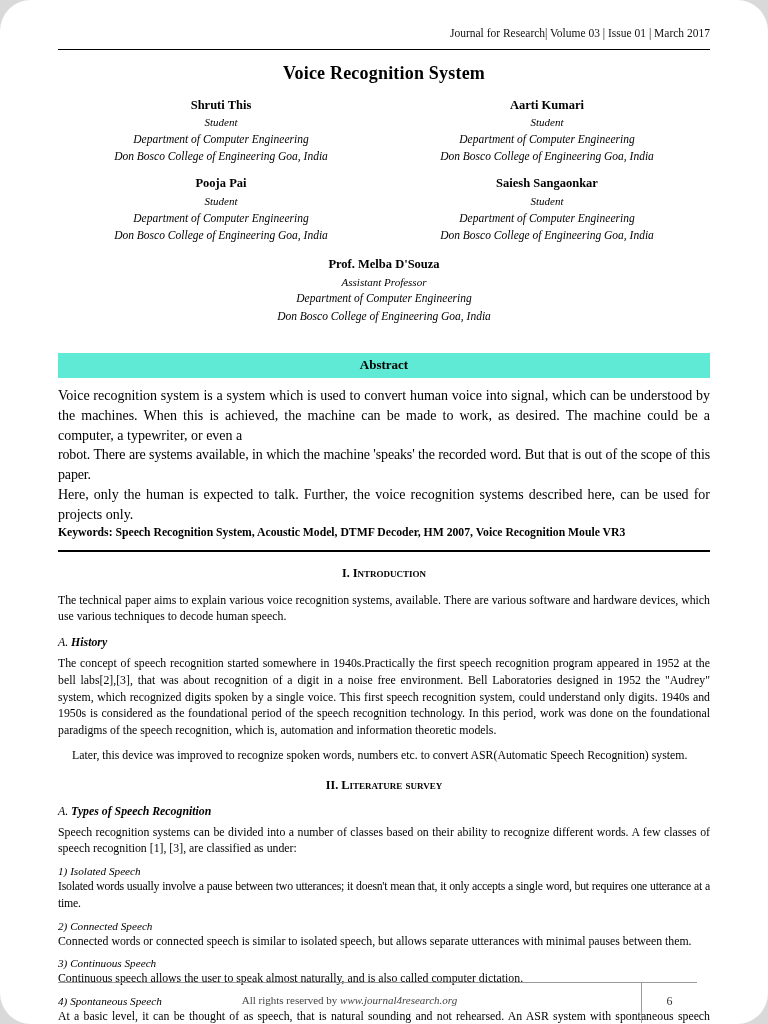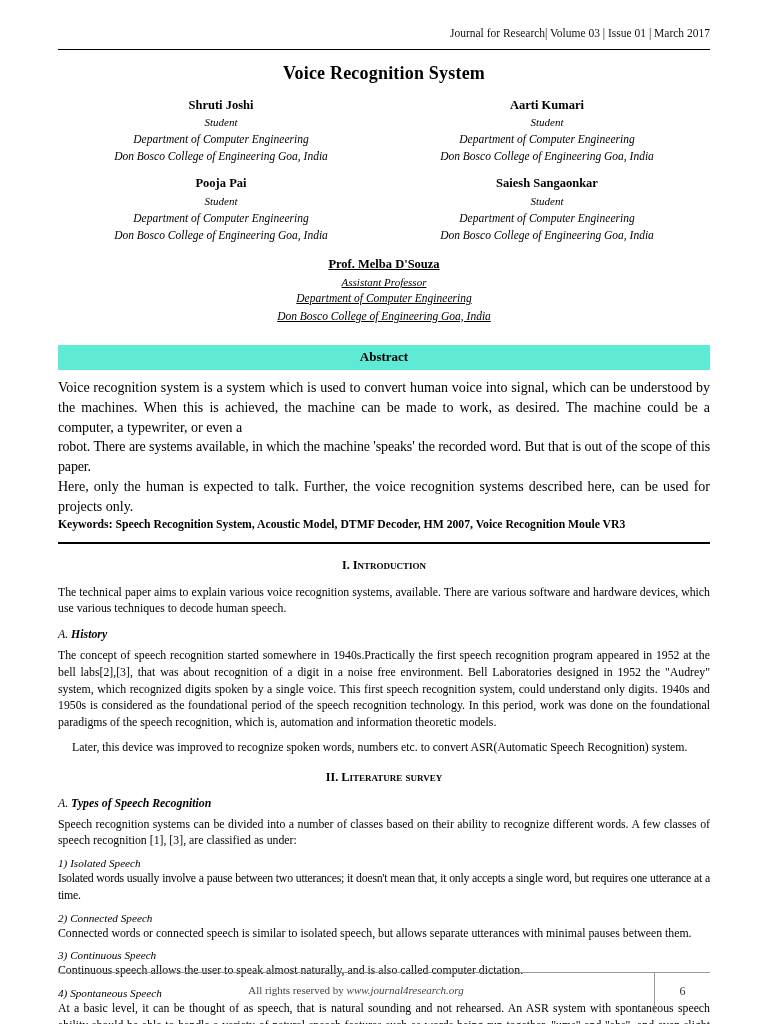--- a/index.html
+++ b/index.html
@@ -12,20 +12,21 @@
   }
   .page {
     position: relative;
     width: 768px;
     height: 1024px;
     background: #ffffff;
     margin: 0 auto;
     box-sizing: border-box;
     padding: 26px 58px 12px 58px;
     overflow: hidden;
+    border-radius: 31px;
   }
   .journal-header {
     text-align: right;
     font-size: 11.5px;
     line-height: 1.35;
     color: #111;
   }
   .header-rule {
     border: 0;
     border-top: 1.6px solid #000;
@@ -60,22 +61,21 @@
     line-height: 1.5;
   }
   .author-dept, .author-college {
     font-style: italic;
     font-size: 11.5px;
     line-height: 1.5;
   }
   .author-block.single {
     width: 100%;
     margin-top: 2px;
-    margin-bottom: 8px;
-    text-decoration: underline;
+    margin-bottom: 16px;
   }
   .abstract-bar {
     background: #5eead4;
     text-align: center;
     font-weight: bold;
     font-size: 13px;
     padding: 4px 0 5px 0;
     margin: 12px 0 8px 0;
   }
   .abstract-text {
@@ -138,23 +138,23 @@
   }
   .list-heading .idx {
     font-style: italic;
   }
   .tight {
     letter-spacing: -0.25px;
   }
   .footer {
     position: absolute;
     left: 58px;
-    right: 58px;
+    right: 71px;
     bottom: 0;
-    height: 52px;
+    height: 42px;
   }
   .footer-rule {
     border: 0;
     border-top: 1.2px solid #9a9a9a;
     margin: 0;
   }
   .footer-inner {
     display: flex;
     align-items: stretch;
     height: 40px;
@@ -186,21 +186,21 @@
 
   <div class="journal-header">
     <div>Journal for Research| Volume 03 | Issue 01 | March 2017</div>
   </div>
   <hr class="header-rule">
 
   <h1 class="paper-title">Voice Recognition System</h1>
 
   <div class="authors-grid">
     <div class="author-block">
-      <div class="author-name">Shruti Joshi</div>
+      <div class="author-name">Shruti This</div>
       <div class="author-role">Student</div>
       <div class="author-dept">Department of Computer Engineering</div>
       <div class="author-college">Don Bosco College of Engineering Goa, India</div>
     </div>
     <div class="author-block">
       <div class="author-name">Aarti Kumari</div>
       <div class="author-role">Student</div>
       <div class="author-dept">Department of Computer Engineering</div>
       <div class="author-college">Don Bosco College of Engineering Goa, India</div>
     </div>

